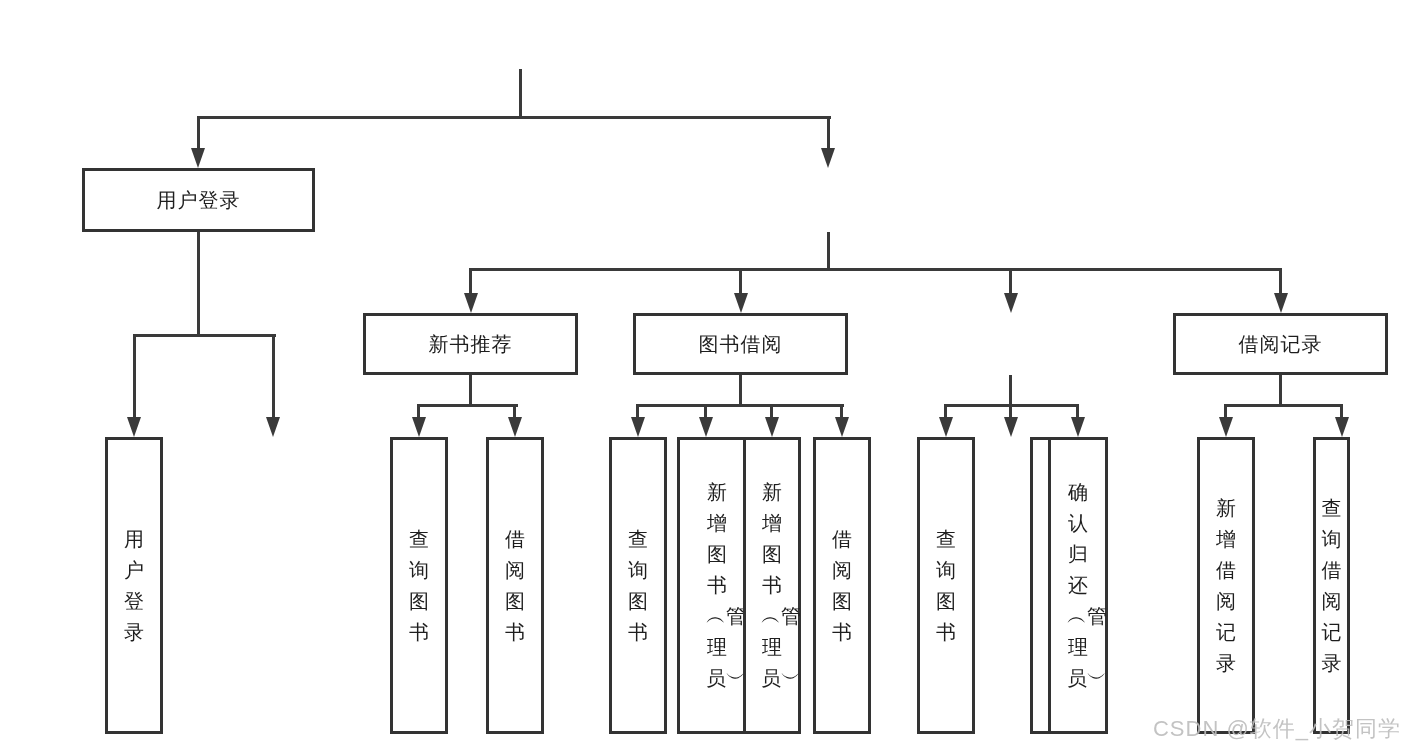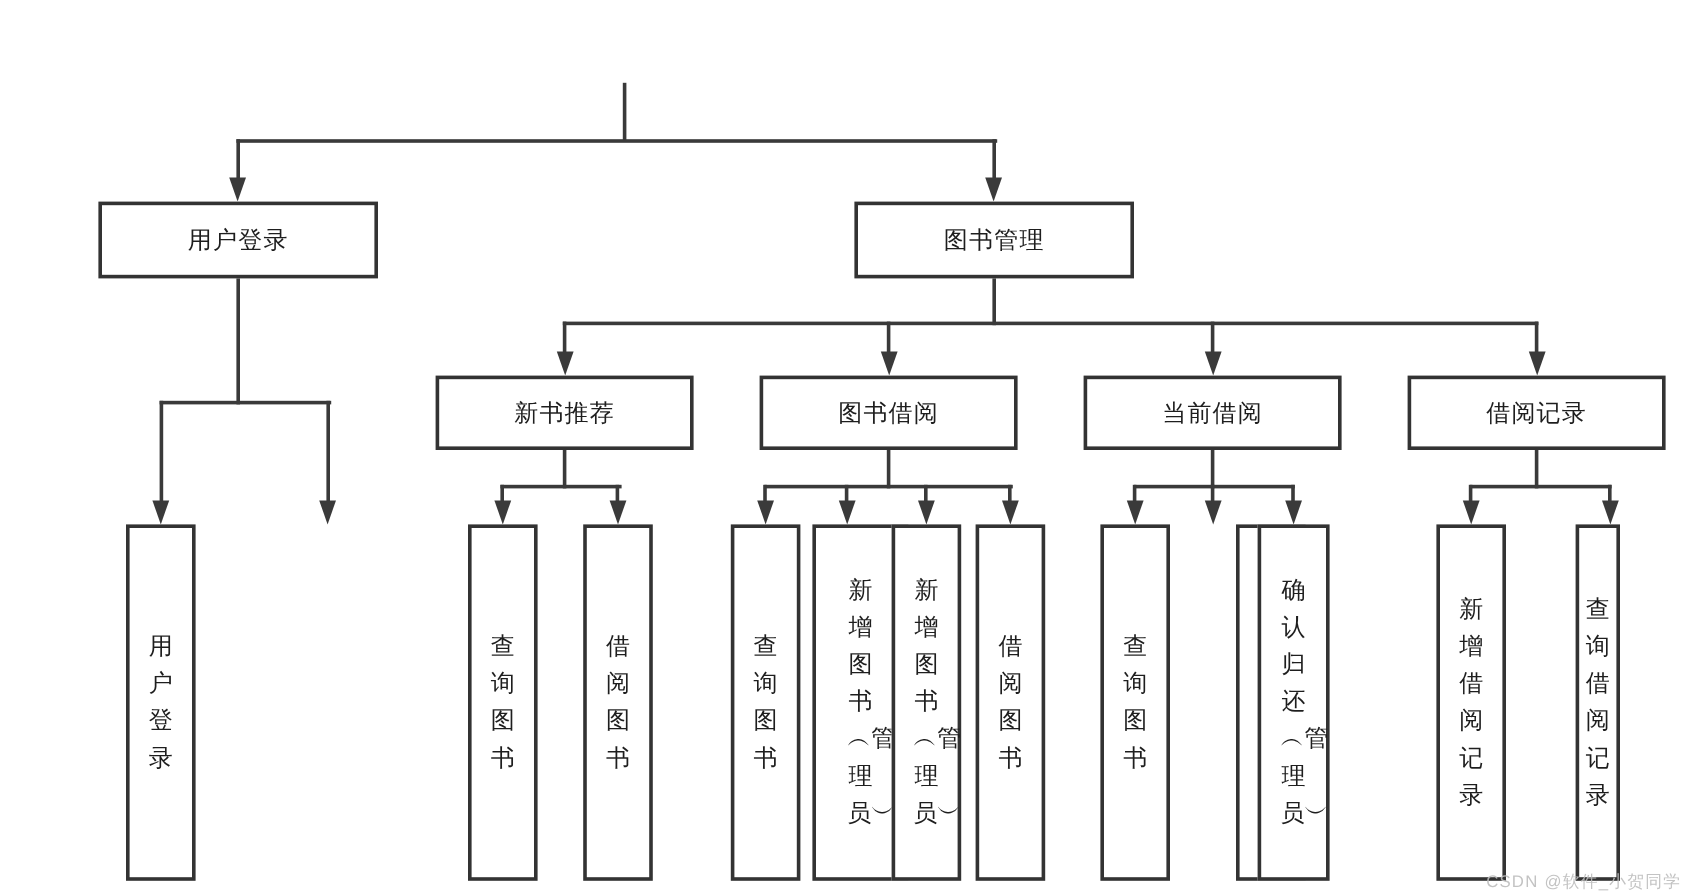--- a/index.html
+++ b/index.html
@@ -46,21 +46,21 @@
   .hline{position:absolute;height:3px;background:var(--line);}
   .arrow{
     position:absolute;width:0;height:0;
     border-left:7px solid transparent;
     border-right:7px solid transparent;
     border-top:20px solid var(--line);
   }
   .watermark{
     position:absolute;
     right:4px;bottom:3px;
-    font-size:14px;
+    font-size:22px;
     color:var(--wm);
     opacity:.9;
     z-index:10;
     letter-spacing:1px;
   }
 </style>
 </head>
 <body>
 
 <div id="canvas">
@@ -68,23 +68,20 @@
 
   <div class="vline" style="left:519px;top:69px;height:49px;"></div>
   <div class="hline" style="left:197px;top:116px;width:634px;"></div>
   <div class="vline" style="left:197px;top:116px;height:34px;"></div>
   <div class="arrow" style="left:191px;top:148px;"></div>
   <div class="vline" style="left:827px;top:116px;height:34px;"></div>
   <div class="arrow" style="left:821px;top:148px;"></div>
 
   <div class="box lvl2" style="left:82px;">
     <span>用户登录</span>
-  </div>
-  <div class="box lvl2" style="left:712px;">
-    <span>图书管理</span>
   </div>
 
   <div class="vline" style="left:197px;top:232px;height:105px;"></div>
   <div class="hline" style="left:133px;top:334px;width:143px;"></div>
   <div class="vline" style="left:133px;top:334px;height:85px;"></div>
   <div class="arrow" style="left:127px;top:417px;"></div>
   <div class="vline" style="left:272px;top:334px;height:85px;"></div>
   <div class="arrow" style="left:266px;top:417px;"></div>
 
   <div class="vline" style="left:827px;top:232px;height:39px;"></div>
@@ -96,23 +93,20 @@
   <div class="vline" style="left:1009px;top:268px;height:27px;"></div>
   <div class="arrow" style="left:1004px;top:293px;"></div>
   <div class="vline" style="left:1279px;top:268px;height:27px;"></div>
   <div class="arrow" style="left:1274px;top:293px;"></div>
 
   <div class="box lvl3" style="left:363px;">
     <span>新书推荐</span>
   </div>
   <div class="box lvl3" style="left:633px;">
     <span>图书借阅</span>
-  </div>
-  <div class="box lvl3" style="left:903px;">
-    <span>当前借阅</span>
   </div>
   <div class="box lvl3" style="left:1173px;">
     <span>借阅记录</span>
   </div>
 
   <div class="vline" style="left:469px;top:375px;height:32px;"></div>
   <div class="hline" style="left:417px;top:404px;width:101px;"></div>
   <div class="vline" style="left:417px;top:404px;height:15px;"></div>
   <div class="arrow" style="left:412px;top:417px;"></div>
   <div class="vline" style="left:513px;top:404px;height:15px;"></div>

